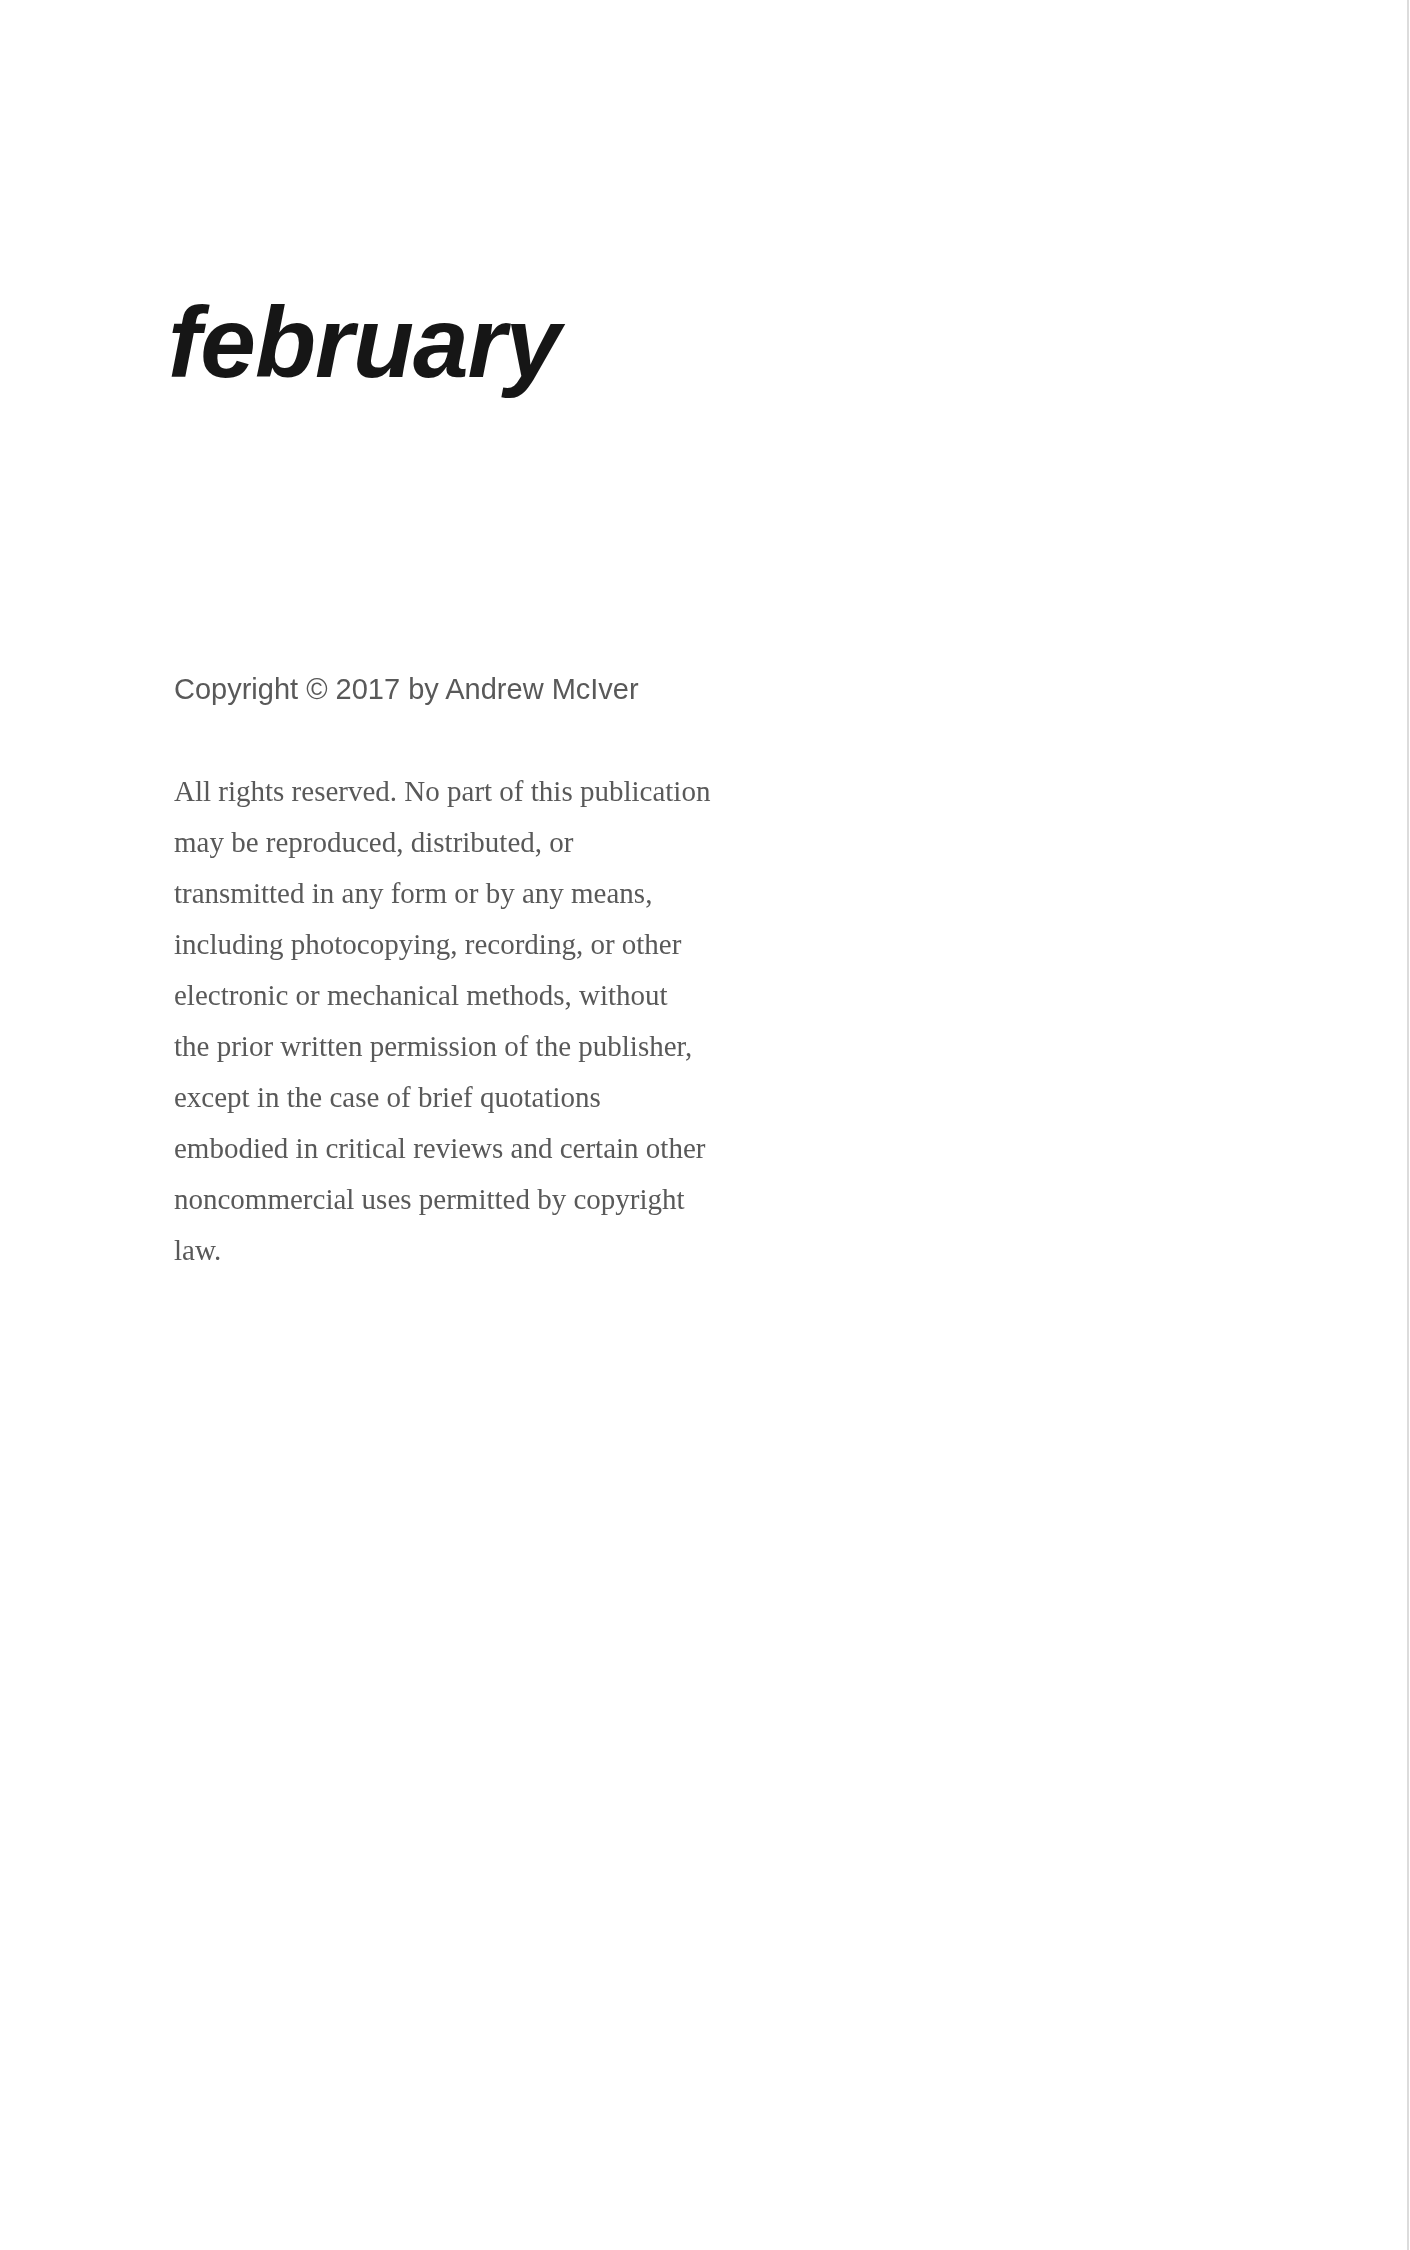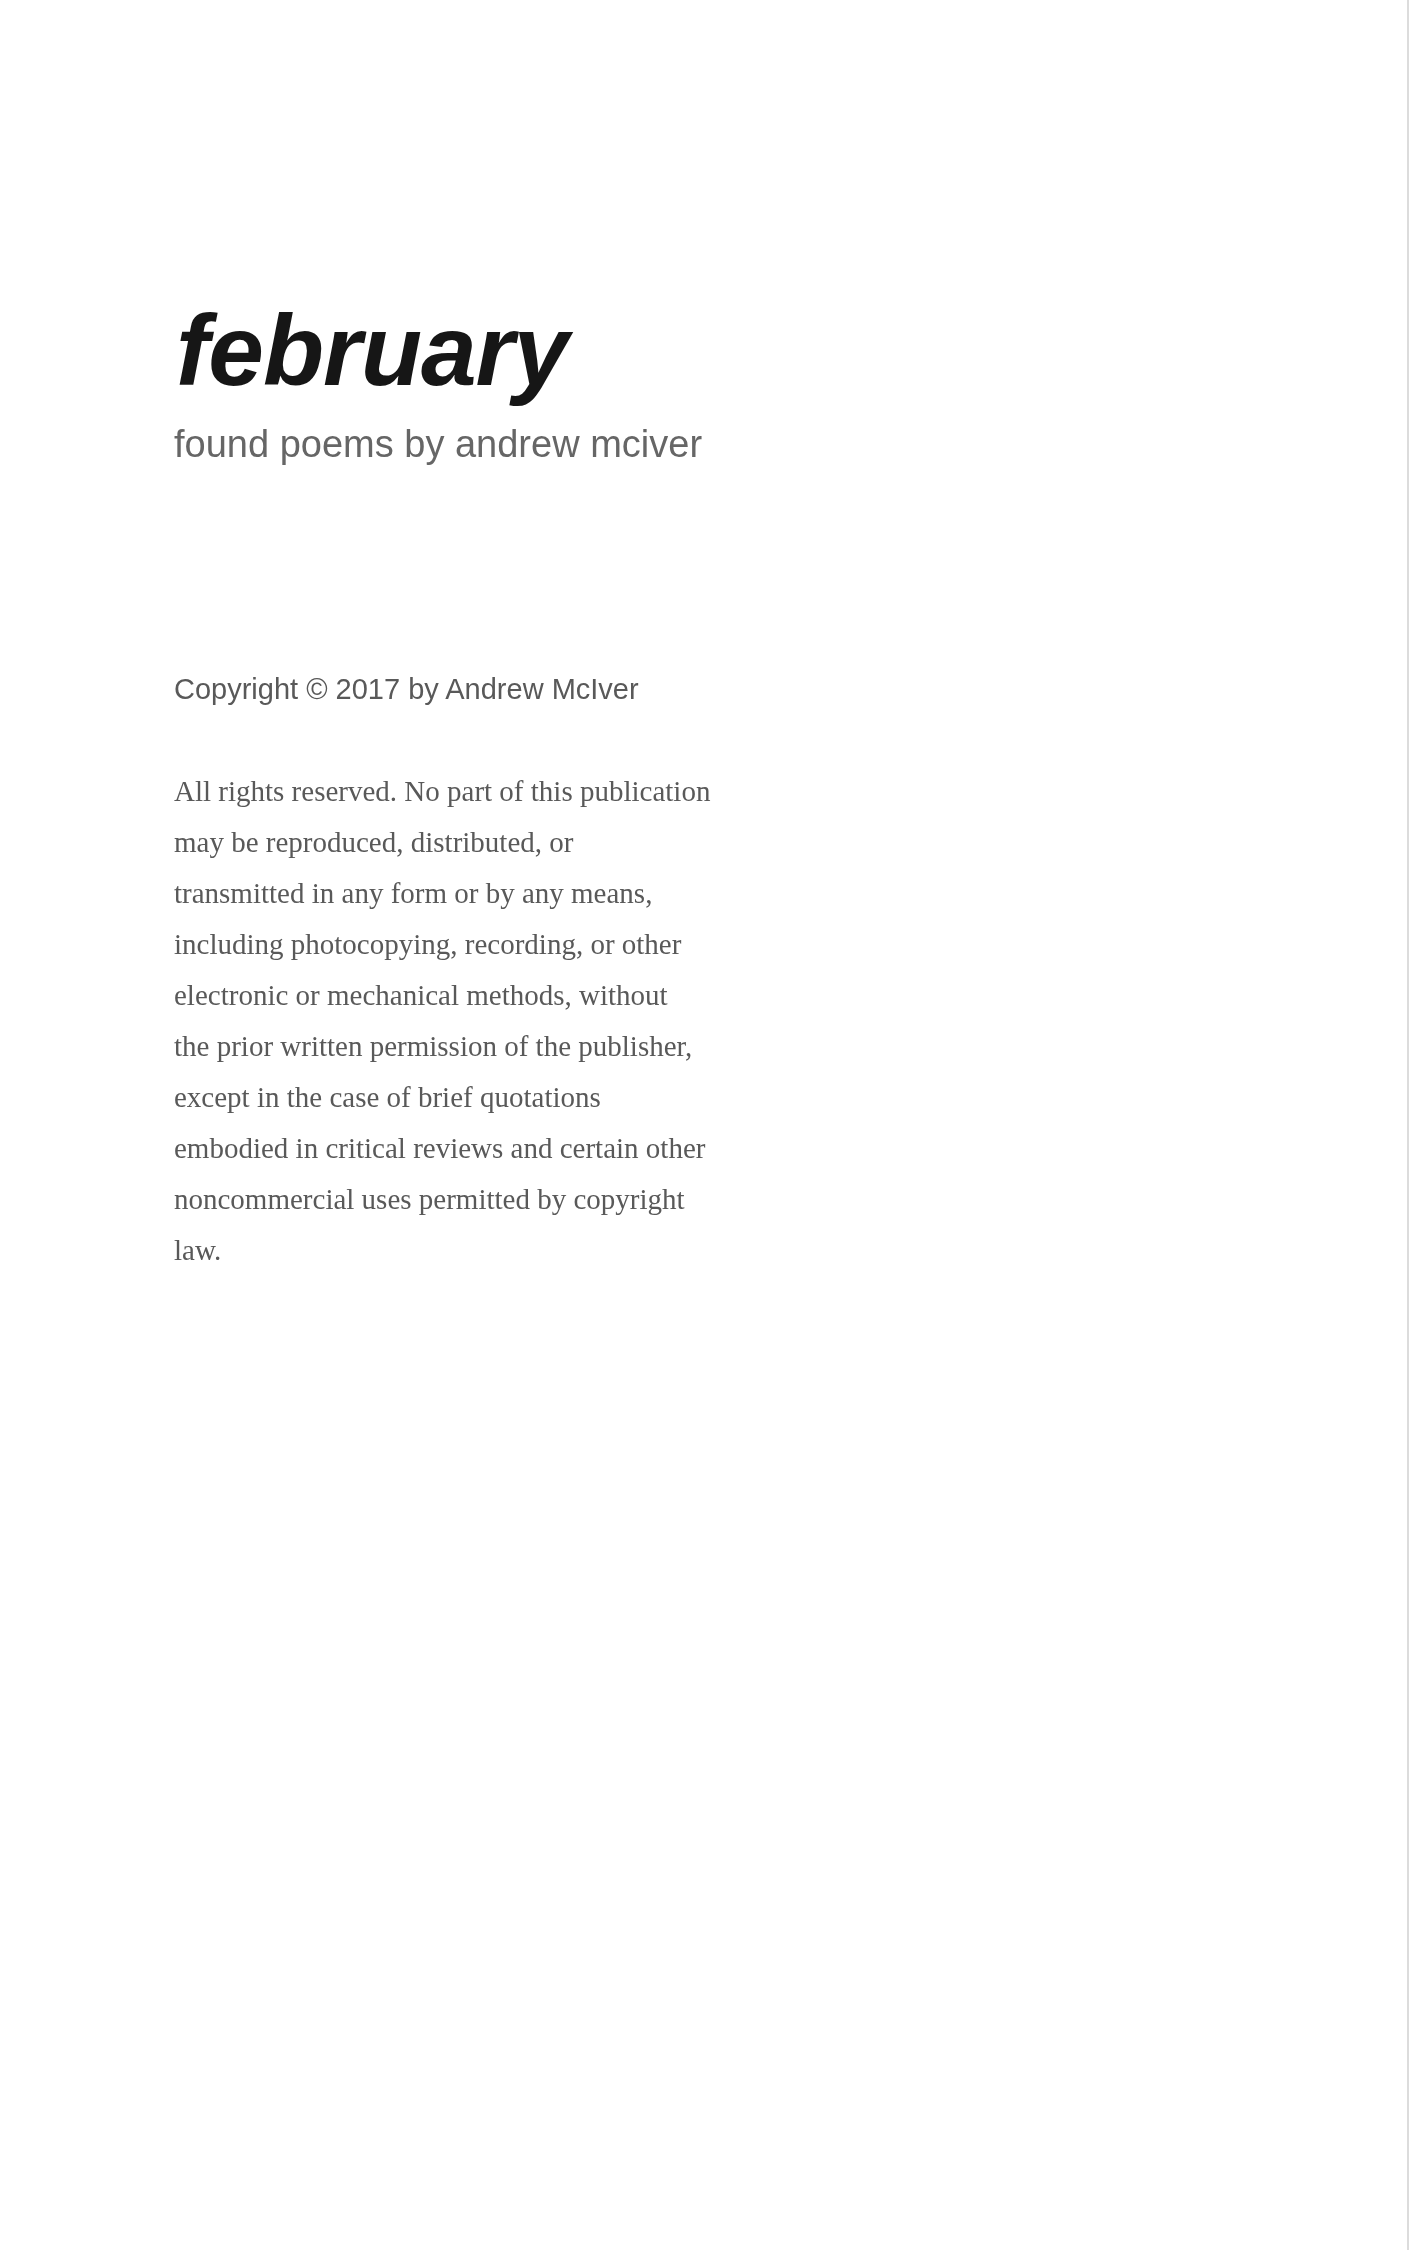--- a/index.html
+++ b/index.html
@@ -12,21 +12,21 @@
     width: 1410px;
     height: 2250px;
     background: #ffffff;
     overflow: hidden;
     font-family: "Liberation Sans", "DejaVu Sans", sans-serif;
   }
   .book-title {
     position: absolute;
     left: 168px;
     top: 285px;
-    margin: 8px;
+    margin: 0;
     font-size: 100px;
     line-height: 1.15;
     font-style: italic;
     font-weight: 600;
     letter-spacing: -1px;
     color: #161616;
     white-space: nowrap;
   }
   .book-subtitle {
     position: absolute;
@@ -65,21 +65,20 @@
     background: #dcdcdc;
   }
 </style>
 </head>
 <body>
 
 <div class="page">
 
   <h1 class="book-title">february</h1>
 
-  <p class="book-subtitle">found poems by andrew mciver</p>
 
   <section class="front-matter">
     <p>Copyright © 2017 by Andrew McIver</p>
 
 
 
     <p>All rights reserved. No part of this publication
 may be reproduced, distributed, or
 transmitted in any form or by any means,
 including photocopying, recording, or other

